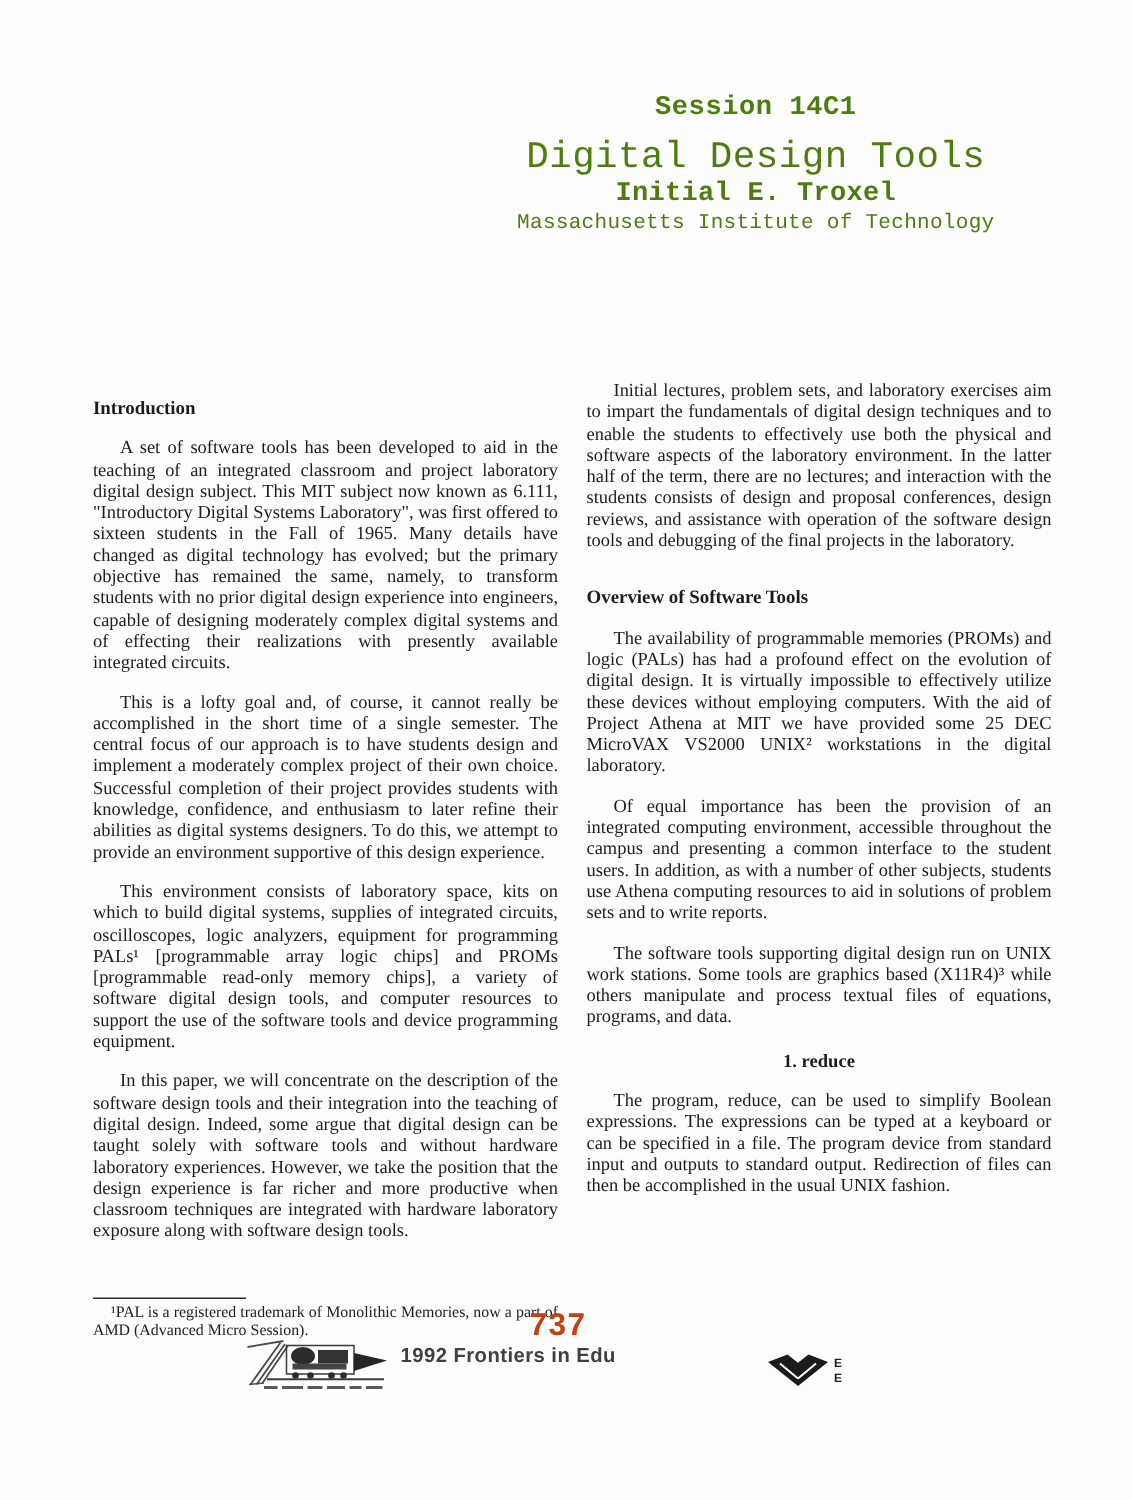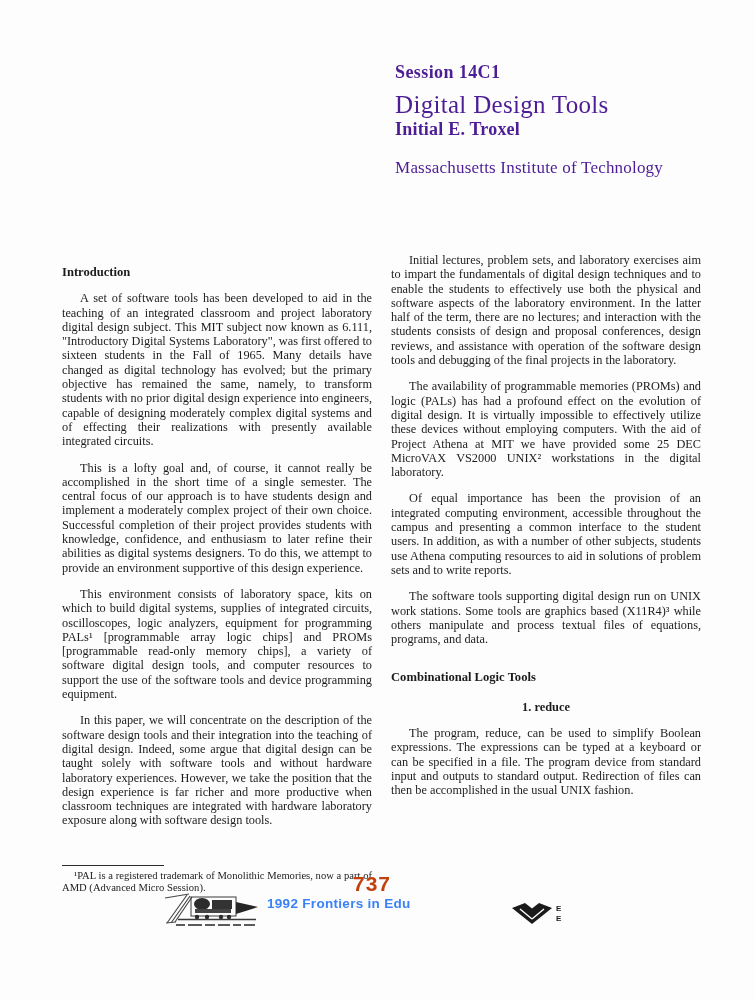--- a/index.html
+++ b/index.html
@@ -8,28 +8,28 @@
     background: #fdfdfd;
     position: relative;
     font-family: "Liberation Serif", serif;
     color: #1c1c1c;
     overflow: hidden;
   }
 
   
   .header {
     position: absolute; top: 62px; right: 92px;
-    text-align: left;
-    font-family: Liberation Serif, serif;
-    color: #4c1d95;
+    text-align: center;
+    font-family: Liberation Mono, monospace;
+    color: #4d7c0f;
   }
   .session     { font-size: 18px; font-weight: bold; letter-spacing: .4px; margin-bottom: 8px; }
   .paper-title { font-size: 25px; font-weight: normal; letter-spacing: .3px; }
   .author      { font-size: 18px; font-weight: bold; letter-spacing: .2px; }
-  .affiliation { font-size: 17px; margin-top: 18px; letter-spacing: .2px; }
+  .affiliation { font-size: 14px; margin-top: 2px; letter-spacing: .2px; }
 
   
   .columns {
     position: absolute; top: 253px; left: 62px;
     width: 639px;
     display: flex; gap: 19px;
   }
   .col {
     width: 310px; height: 642px;
     display: flex; flex-direction: column;
@@ -54,21 +54,21 @@
   .footnotes p {
     font-size: 10.6px; line-height: 12.6px;
     margin: 0; text-indent: 12px; text-align: justify;
   }
 
   
   .frontiers-logo { position: absolute; left: 162px; top: 889px; }
   .conf-text {
     position: absolute; left: 267px; top: 896px;
     font-family: "Liberation Sans", sans-serif;
-    font-size: 13.5px; font-weight: bold; color: #3b82f6;
+    font-size: 13.5px; font-weight: bold; color: #404040;
     letter-spacing: .3px; white-space: nowrap;
   }
   .ieee-mark { position: absolute; left: 511px; top: 901px; }
   .page-number {
     position: absolute; left: 353px; top: 872px;
     font-family: "Liberation Sans", sans-serif;
     font-size: 21px; font-weight: bold; color: #c2410c;
     letter-spacing: 1px;
   }
 </style>
@@ -91,24 +91,24 @@
     <p>This environment consists of laboratory space, kits on which to build digital systems, supplies of integrated circuits, oscilloscopes, logic analyzers, equipment for programming PALs¹ [programmable array logic chips] and PROMs [programmable read-only memory chips], a variety of software digital design tools, and computer resources to support the use of the software tools and device programming equipment.</p>
     <p>In this paper, we will concentrate on the description of the software design tools and their integration into the teaching of digital design. Indeed, some argue that digital design can be taught solely with software tools and without hardware laboratory experiences. However, we take the position that the design experience is far richer and more productive when classroom techniques are integrated with hardware laboratory exposure along with software design tools.</p>
     <div class="footnotes">
       <hr class="fn-rule">
       <p>¹PAL is a registered trademark of Monolithic Memories, now a part of AMD (Advanced Micro Session).</p>
     </div>
   </div>
 
   <div class="col">
     <p class="first">Initial lectures, problem sets, and laboratory exercises aim to impart the fundamentals of digital design techniques and to enable the students to effectively use both the physical and software aspects of the laboratory environment. In the latter half of the term, there are no lectures; and interaction with the students consists of design and proposal conferences, design reviews, and assistance with operation of the software design tools and debugging of the final projects in the laboratory.</p>
+    <h3 class="section">Overview of Software Tools</h3>
     <p>The availability of programmable memories (PROMs) and logic (PALs) has had a profound effect on the evolution of digital design. It is virtually impossible to effectively utilize these devices without employing computers. With the aid of Project Athena at MIT we have provided some 25 DEC MicroVAX VS2000 UNIX² workstations in the digital laboratory.</p>
     <p>Of equal importance has been the provision of an integrated computing environment, accessible throughout the campus and presenting a common interface to the student users. In addition, as with a number of other subjects, students use Athena computing resources to aid in solutions of problem sets and to write reports.</p>
     <p>The software tools supporting digital design run on UNIX work stations. Some tools are graphics based (X11R4)³ while others manipulate and process textual files of equations, programs, and data.</p>
-    <h3 class="section">Combinational Logic Tools</h3>
     <h4 class="subsection">1. reduce</h4>
     <p>The program, reduce, can be used to simplify Boolean expressions. The expressions can be typed at a keyboard or can be specified in a file. The program device from standard input and outputs to standard output. Redirection of files can then be accomplished in the usual UNIX fashion.</p>
   </div>
 
 </div>
 
 <div class="frontiers-logo">
   <svg width="106" height="42" viewBox="0 0 106 42" xmlns="http://www.w3.org/2000/svg">
 
     <path d="M3 9 L27 5 M5 34 L25 6 M9 34 L28 7 M13 33 L30 8" stroke="#4a4a4a" stroke-width="1.2" fill="none"></path>

